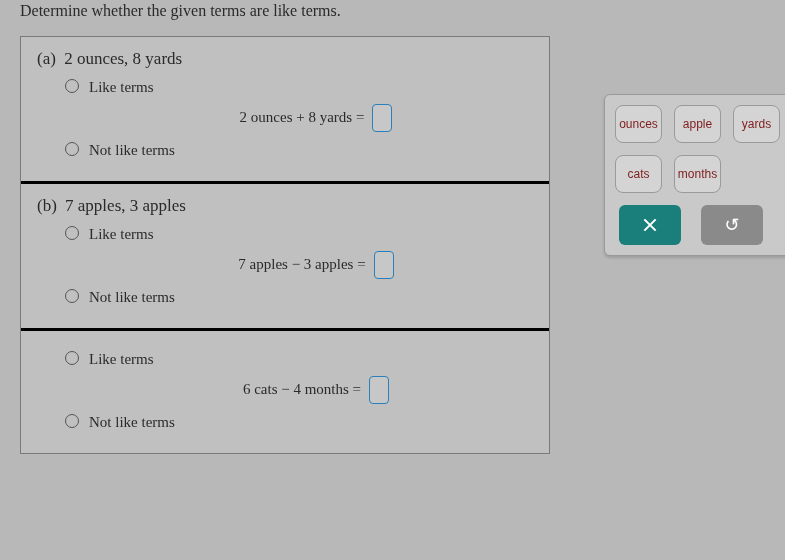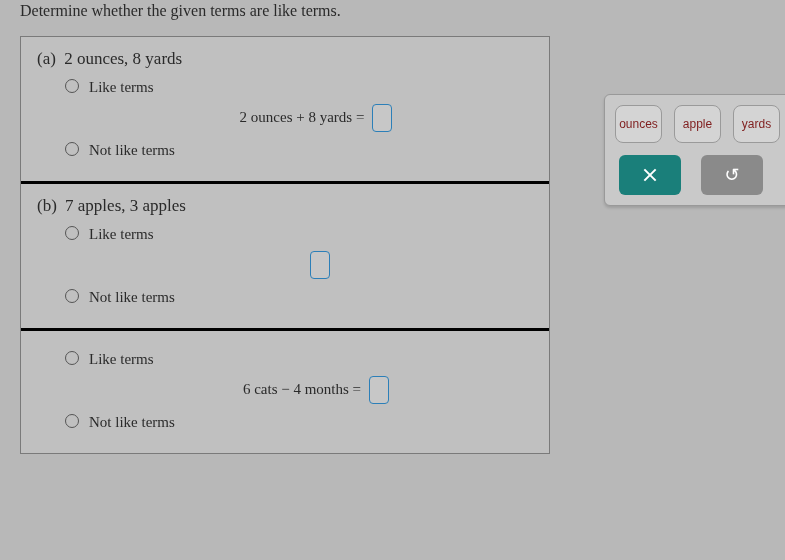--- a/index.html
+++ b/index.html
@@ -143,20 +143,21 @@
     <div class="sub-inner">
       <div class="q-line">
         <span class="q-label-inline">(b)</span>
         <span>7 apples, 3 apples</span>
       </div>
       <div class="opt">
         <span class="radio"></span>
         <span>Like terms</span>
       </div>
       <div class="equation">
+        <span>7 apples − 3 apples =</span>
         <span class="answer-box"></span>
       </div>
       <div class="opt">
         <span class="radio"></span>
         <span>Not like terms</span>
       </div>
     </div>
   </div>
 
   <div class="sub">
@@ -177,20 +178,24 @@
   </div>
 
 </div>
 
 <div class="keypad">
   <div class="kp-row">
     <div class="kp-cell">ounces</div>
     <div class="kp-cell">apple</div>
     <div class="kp-cell">yards</div>
   </div>
+  <div class="kp-row">
+    <div class="kp-cell">cats</div>
+    <div class="kp-cell">months</div>
+  </div>
   <div class="kp-act-row">
     <div class="kp-act kp-teal">
       <span class="x-icon"></span>
     </div>
     <div class="kp-act kp-grey">
       <span>↺</span>
     </div>
   </div>
 </div>
 

